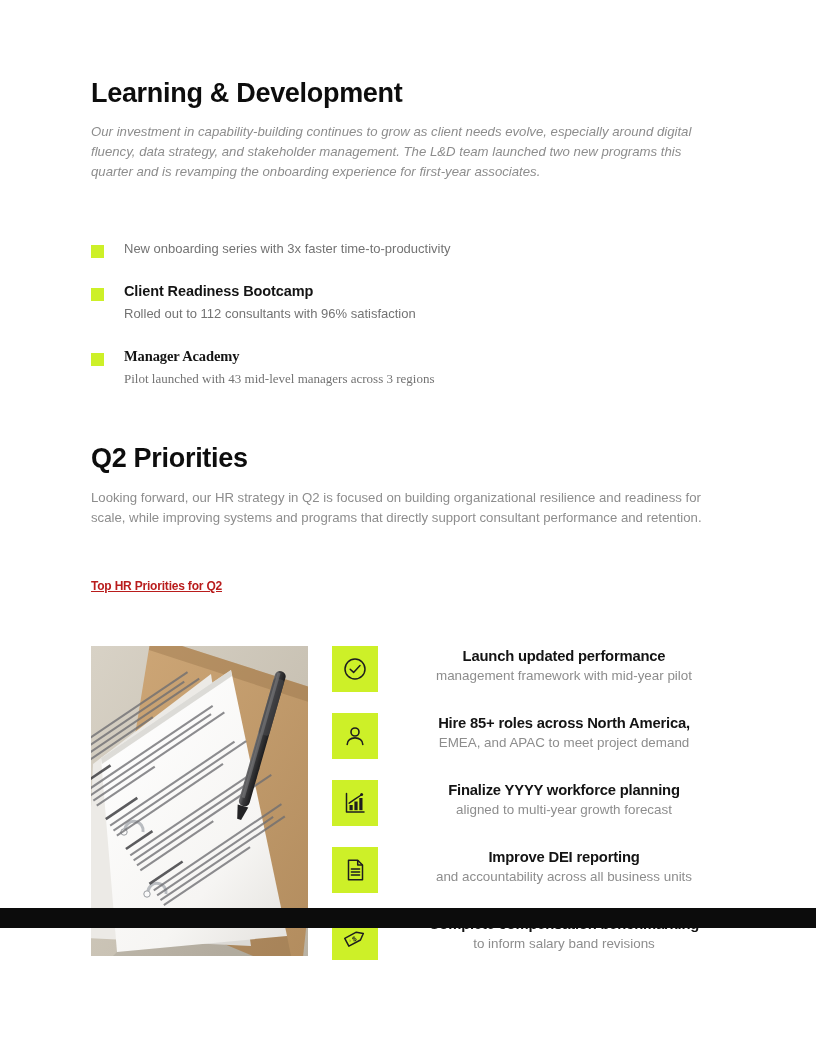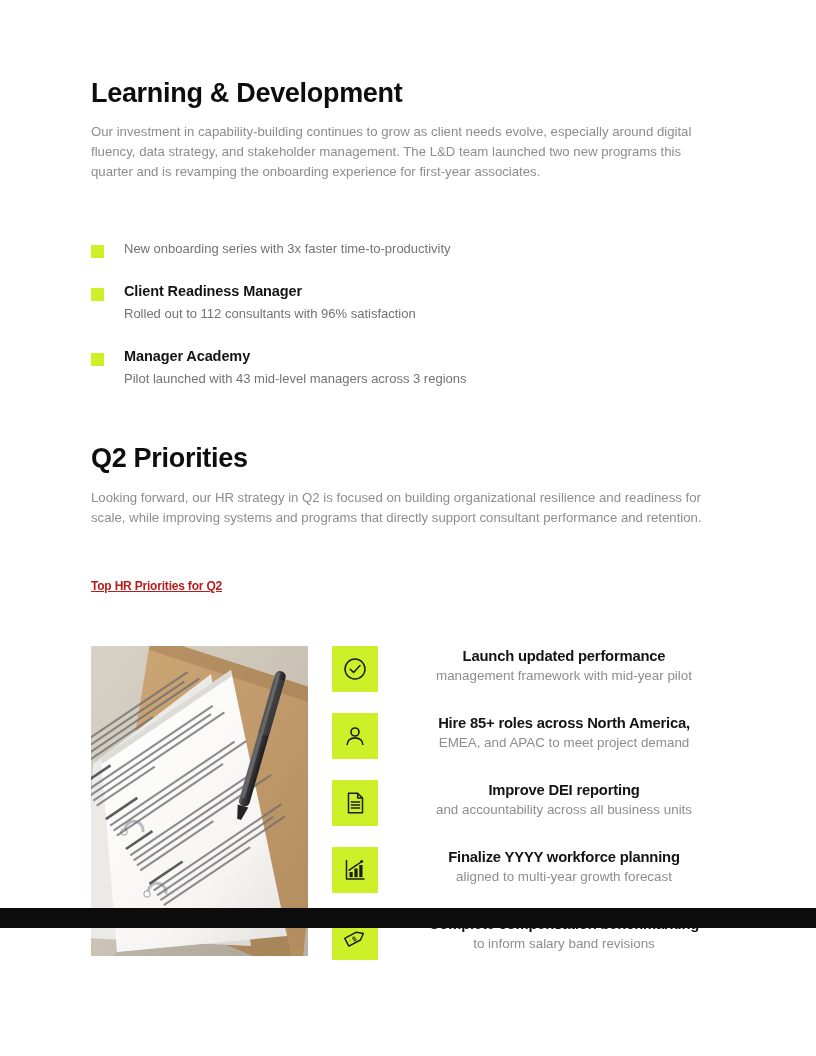--- a/index.html
+++ b/index.html
@@ -48,35 +48,35 @@
   p.body-text {
     font-size: 13.2px;
     line-height: 20px;
     color: #8d8d8d;
     margin: 0;
     font-weight: normal;
   }
 
   
   #ld-heading   { position: absolute; left: 0;  top: 78px; }
-  #ld-intro     { position: absolute; left: 0;  top: 122px; width: 624px; }
+  #ld-intro     { position: absolute; left: 0;  top: 122px; width: 624px; font-style: italic; }
   #ld-list      { position: absolute; left: 0;  top: 236px; width: 600px; }
   #q2-heading   { position: absolute; left: 0;  top: 443px; }
   #q2-intro     { position: absolute; left: 0;  top: 488px; width: 618px; }
   #q2-subhead   { position: absolute; left: 0;  top: 579px; }
   #photo        { position: absolute; left: 0;  top: 646px; }
   #priorities   { position: absolute; left: 241px; top: 646px; width: 393px; text-align: center; }
 
   
   .ld-item {
     position: relative;
     padding-left: 33px;
     margin-bottom: 24px;
   }
-  .ld-item:last-child { margin-bottom: 0; }
+  .ld-item:last-child { margin-bottom: 0; font-family: Liberation Serif, serif; }
   .ld-square {
     position: absolute;
     left: 0;
     top: 6px;
     width: 13px;
     height: 13px;
     background: #cdf028;
   }
   .ld-title {
     display: block;
@@ -164,21 +164,21 @@
 
     <div id="ld-list">
 
       <div class="ld-item">
         <span class="ld-square"></span>
         <span class="ld-desc">New onboarding series with 3x faster time-to-productivity</span>
       </div>
 
       <div class="ld-item">
         <span class="ld-square"></span>
-        <span class="ld-title">Client Readiness Manager</span>
+        <span class="ld-title">Client Readiness Bootcamp</span>
         <span class="ld-desc">Rolled out to 112 consultants with 96% satisfaction</span>
       </div>
 
       <div class="ld-item">
         <span class="ld-square"></span>
         <span class="ld-title">Manager Academy</span>
         <span class="ld-desc">Pilot launched with 43 mid-level managers across 3 regions</span>
       </div>
 
     </div>
@@ -299,52 +299,52 @@
         </span>
         <span class="prio-text">
           <span class="prio-title">Hire 85+ roles across North America,</span>
           <span class="prio-sub">EMEA, and APAC to meet project demand</span>
         </span>
       </div>
 
       <div class="prio-row">
         <span class="prio-icon">
           <svg width="26" height="26" viewBox="0 0 26 26" fill="none" stroke="#1d1d1f" stroke-width="1.5">
-            <path d="M6.5 3.2h9.2l4.8 4.8v14.8H6.5z" stroke-linejoin="round"></path>
-            <polyline points="15.7,3.2 15.7,8 20.5,8" stroke-linejoin="round"></polyline>
-            <line x1="9.4" y1="12" x2="17.6" y2="12" stroke-linecap="round"></line>
-            <line x1="9.4" y1="15" x2="17.6" y2="15" stroke-linecap="round"></line>
-            <line x1="9.4" y1="18" x2="17.6" y2="18" stroke-linecap="round"></line>
-          </svg>
-        </span>
-        <span class="prio-text">
-          <span class="prio-title">Improve DEI reporting</span>
-          <span class="prio-sub">and accountability across all business units</span>
-        </span>
-      </div>
-
-      <div class="prio-row">
-        <span class="prio-icon">
-          <svg width="26" height="26" viewBox="0 0 26 26" fill="none" stroke="#1d1d1f" stroke-width="1.5">
             <polyline points="4.5,3.5 4.5,22 22,22" stroke-linecap="round" stroke-linejoin="round"></polyline>
             <rect x="7.5" y="15" width="3.2" height="5.2" fill="#1d1d1f" stroke="none"></rect>
             <rect x="12.4" y="11.5" width="3.2" height="8.7" fill="#1d1d1f" stroke="none"></rect>
             <rect x="17.3" y="8" width="3.2" height="12.2" fill="#1d1d1f" stroke="none"></rect>
             <polyline points="7.2,13.2 12.6,9.4 19.2,5" stroke-linecap="round" stroke-linejoin="round"></polyline>
             <circle cx="19.6" cy="4.6" r="1.5" fill="#1d1d1f" stroke="none"></circle>
           </svg>
         </span>
         <span class="prio-text">
           <span class="prio-title">Finalize YYYY workforce planning</span>
           <span class="prio-sub">aligned to multi-year growth forecast</span>
         </span>
       </div>
 
       <div class="prio-row">
         <span class="prio-icon">
+          <svg width="26" height="26" viewBox="0 0 26 26" fill="none" stroke="#1d1d1f" stroke-width="1.5">
+            <path d="M6.5 3.2h9.2l4.8 4.8v14.8H6.5z" stroke-linejoin="round"></path>
+            <polyline points="15.7,3.2 15.7,8 20.5,8" stroke-linejoin="round"></polyline>
+            <line x1="9.4" y1="12" x2="17.6" y2="12" stroke-linecap="round"></line>
+            <line x1="9.4" y1="15" x2="17.6" y2="15" stroke-linecap="round"></line>
+            <line x1="9.4" y1="18" x2="17.6" y2="18" stroke-linecap="round"></line>
+          </svg>
+        </span>
+        <span class="prio-text">
+          <span class="prio-title">Improve DEI reporting</span>
+          <span class="prio-sub">and accountability across all business units</span>
+        </span>
+      </div>
+
+      <div class="prio-row">
+        <span class="prio-icon">
           <svg width="27" height="27" viewBox="0 0 27 27" fill="none" stroke="#1d1d1f" stroke-width="1.5">
             <g transform="rotate(-28 13.5 13.5)">
               <path d="M3.6 9.2h13.1l5.6 4.4-5.6 4.4H3.6z" stroke-linejoin="round"></path>
               <circle cx="7" cy="13.6" r="0.1"></circle>
               <text x="9.8" y="16.6" font-family="'Liberation Sans', sans-serif" font-size="7" font-weight="bold" fill="#1d1d1f" stroke="none">$</text>
             </g>
           </svg>
         </span>
         <span class="prio-text">
           <span class="prio-title">Complete compensation benchmarking</span>

